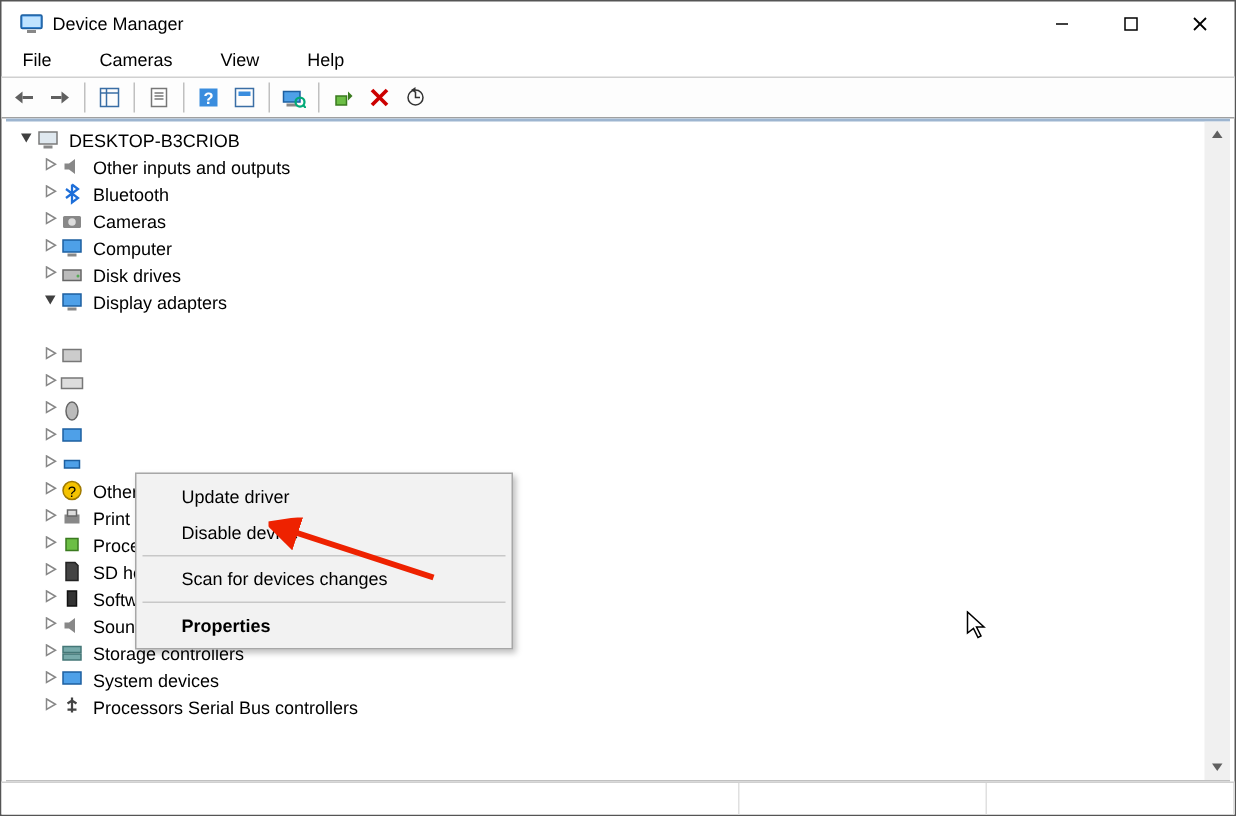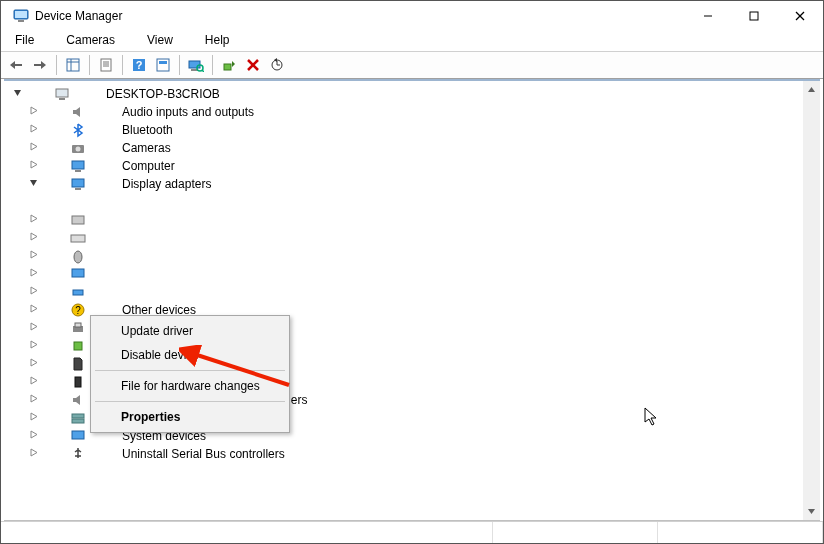--- a/index.html
+++ b/index.html
@@ -9,33 +9,33 @@
   .titlebar .app-icon { width:16px; height:16px; margin-right:6px; }
   .titlebar .title { flex:1; font-size:12px; }
   .win-btn { width:46px; height:30px; display:flex; align-items:center; justify-content:center; }
   .menubar { height:20px; display:flex; align-items:flex-start; padding:0 6px; gap:16px; }
   .menubar .menu-item { padding:2px 8px; cursor:default; }
   .toolbar { height:28px; border-top:1px solid #d0d0d0; border-bottom:1px solid #a0a0a0; display:flex; align-items:center; padding:0 4px; gap:2px; background:#fdfdfd; }
   .tbtn { width:22px; height:22px; display:flex; align-items:center; justify-content:center; border:1px solid transparent; }
   .tsep { width:1px; height:20px; background:#c0c0c0; margin:0 3px; }
   .content { flex:1; border-top:2px solid #9db5d0; border-bottom:1px solid #c0c0c0; margin:0 3px 0 3px; position:relative; overflow:hidden; background:#fff; display:flex; }
   .tree { flex:1; padding:4px 0 0 6px; overflow:hidden; font-size:12px; line-height:18px; }
-  .row { display:flex; align-items:center; height:18px; white-space:nowrap;gap:30px; }
+  .row { display:flex; align-items:flex-start; height:18px; white-space:nowrap; }
   .arrow { width:14px; text-align:center; color:#666; font-size:10px; user-select:none; cursor:default; }
   .dev-icon { width:16px; height:16px; margin-right:4px; display:flex; align-items:center; justify-content:center; }
   .label { padding:0 2px; }
   .indent1 { margin-left:16px; }
   .indent2 { margin-left:36px; }
   .scrollbar-v { position:absolute; right:0; top:0; bottom:0; width:17px; background:#f0f0f0; display:flex; flex-direction:column; }
   .sb-btn { height:17px; display:flex; align-items:center; justify-content:center; color:#606060; }
   .sb-track { flex:1; }
   .statusbar { height:22px; border-top:1px solid #d0d0d0; display:flex; align-items:center; background:#fff; }
   .status-cell { flex:1; border-right:1px solid #e0e0e0; height:100%; }
   .status-cell:first-child { flex:3; }
-  .context-menu { position:absolute; left:86px; top:234px; width:200px; background:#f2f2f2; border:1px solid #a7a7a7; box-shadow:2px 2px 4px rgba(0,0,0,.25); padding:3px 2px; z-index:10; }
+  .context-menu { position:absolute; left:86px; top:234px; width:252px; background:#f2f2f2; border:1px solid #a7a7a7; box-shadow:2px 2px 4px rgba(0,0,0,.25); padding:3px 2px; z-index:10; }
   .cm-item { padding:5px 10px 5px 28px; font-size:12px; cursor:default; }
   .cm-item.bold { font-weight:bold; }
   .cm-sep { height:1px; background:#c8c8c8; margin:3px 2px; }
   .arrow-annot { position:absolute; left:175px; top:264px; z-index:11; pointer-events:none; }
   .cursor { position:absolute; left:640px; top:326px; z-index:12; pointer-events:none; }
 </style>
 </head>
 <body>
 
 <div class="window">
@@ -166,21 +166,21 @@
 
       <div class="row indent1">
           <span class="arrow"><svg width="9" height="9" viewBox="0 0 9 9">
               <path d="M2 1 L8 4.5 L2 8 Z" fill="none" stroke="#888"></path>
             </svg></span>
           <span class="dev-icon">
             <svg width="16" height="16">
               <path d="M3 6h3l4-3v10l-4-3H3z" fill="#888"></path>
             </svg>
           </span>
-          <span class="label">Audio inputs and outputs</span>
+          <span class="label">Other inputs and outputs</span>
         </div>
       <div class="row indent1">
           <span class="arrow"><svg width="9" height="9" viewBox="0 0 9 9">
               <path d="M2 1 L8 4.5 L2 8 Z" fill="none" stroke="#888"></path>
             </svg></span>
           <span class="dev-icon">
             <svg width="16" height="16">
               <path d="M8 2v12l4-3-8-6m0 6l8-6-4-3" fill="none" stroke="#1e6fd9" stroke-width="1.5"></path>
             </svg>
           </span>
@@ -205,20 +205,32 @@
           <span class="dev-icon">
             <svg width="16" height="16">
               <rect x="2" y="3" width="12" height="8" fill="#4ea0e8" stroke="#1d5fa0"></rect>
               <rect x="5" y="12" width="6" height="2" fill="#888"></rect>
             </svg>
           </span>
           <span class="label">Computer</span>
         </div>
       <div class="row indent1">
           <span class="arrow"><svg width="9" height="9" viewBox="0 0 9 9">
+              <path d="M2 1 L8 4.5 L2 8 Z" fill="none" stroke="#888"></path>
+            </svg></span>
+          <span class="dev-icon">
+            <svg width="16" height="16">
+              <rect x="2" y="5" width="12" height="7" fill="#bbb" stroke="#666"></rect>
+              <circle cx="12" cy="9" r="1" fill="#5a5"></circle>
+            </svg>
+          </span>
+          <span class="label">Disk drives</span>
+        </div>
+      <div class="row indent1">
+          <span class="arrow"><svg width="9" height="9" viewBox="0 0 9 9">
               <path d="M1 2 L8 2 L4.5 8 Z" fill="#404040"></path>
             </svg></span>
           <span class="dev-icon">
             <svg width="16" height="16">
               <rect x="2" y="3" width="12" height="8" fill="#4ea0e8" stroke="#1d5fa0"></rect>
               <rect x="5" y="12" width="6" height="2" fill="#888"></rect>
             </svg>
           </span>
           <span class="label">Display adapters</span>
         </div>
@@ -370,21 +382,21 @@
         </div>
       <div class="row indent1">
           <span class="arrow"><svg width="9" height="9" viewBox="0 0 9 9">
               <path d="M2 1 L8 4.5 L2 8 Z" fill="none" stroke="#888"></path>
             </svg></span>
           <span class="dev-icon">
             <svg width="16" height="16">
               <path d="M8 2v10M5 6l3-2 3 2M5 10h6" fill="none" stroke="#444" stroke-width="1.5"></path>
             </svg>
           </span>
-          <span class="label">Uninstall Serial Bus controllers</span>
+          <span class="label">Processors Serial Bus controllers</span>
         </div>
     </div>
 
     <div class="scrollbar-v">
       <div class="sb-btn">
           <svg width="9" height="9">
             <path d="M4.5 2 L8 7 L1 7 Z" fill="#606060"></path>
           </svg>
         </div>
       <div class="sb-track"></div>
@@ -392,21 +404,21 @@
           <svg width="9" height="9">
             <path d="M4.5 7 L1 2 L8 2 Z" fill="#606060"></path>
           </svg>
         </div>
     </div>
 
     <div class="context-menu">
       <div class="cm-item">Update driver</div>
       <div class="cm-item">Disable device</div>
       <div class="cm-sep"></div>
-      <div class="cm-item">File for hardware changes</div>
+      <div class="cm-item">Scan for devices changes</div>
       <div class="cm-sep"></div>
       <div class="cm-item bold">Properties</div>
     </div>
 
     <div class="arrow-annot">
       <svg width="120" height="50">
           <defs>
             <marker id="ah" markerWidth="10" markerHeight="10" refX="2" refY="3" orient="auto">
               <path d="M0 0 L6 3 L0 6 Z" fill="#e20"></path>
             </marker>

